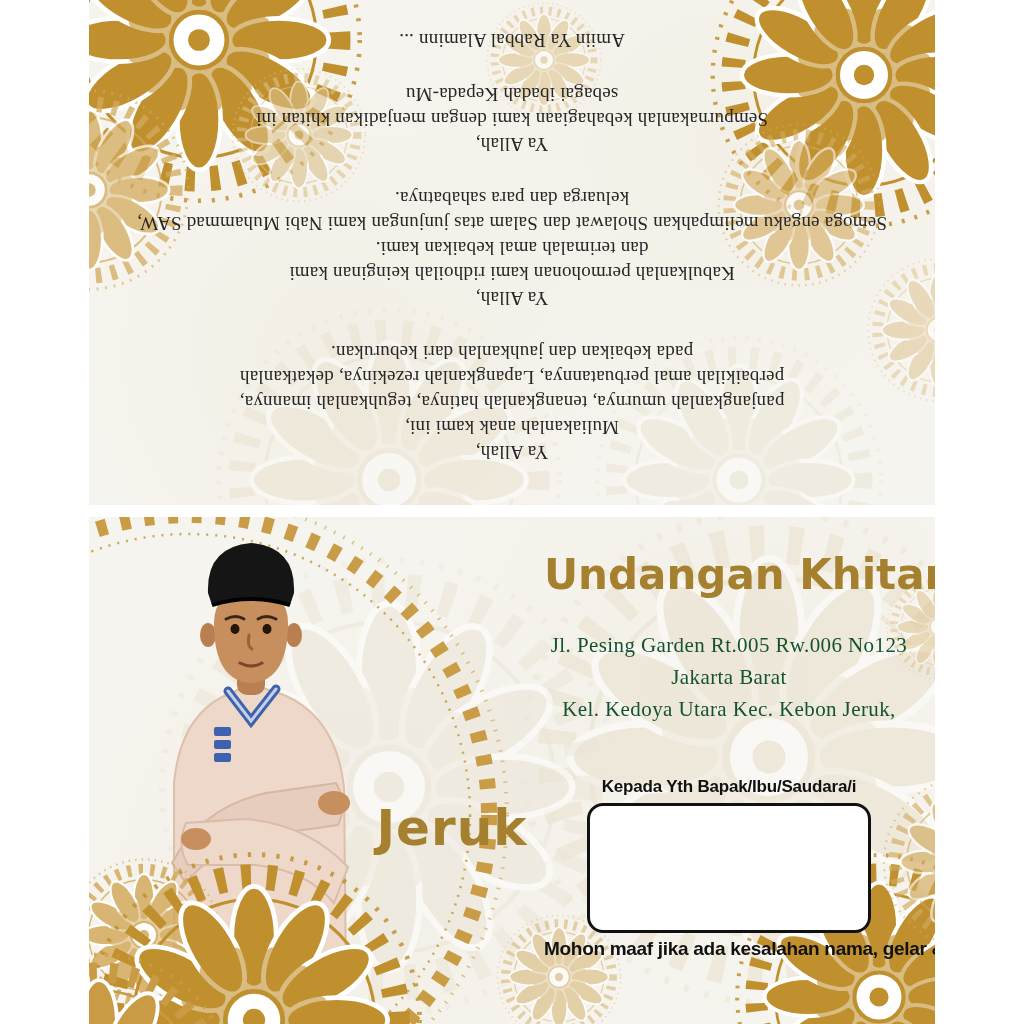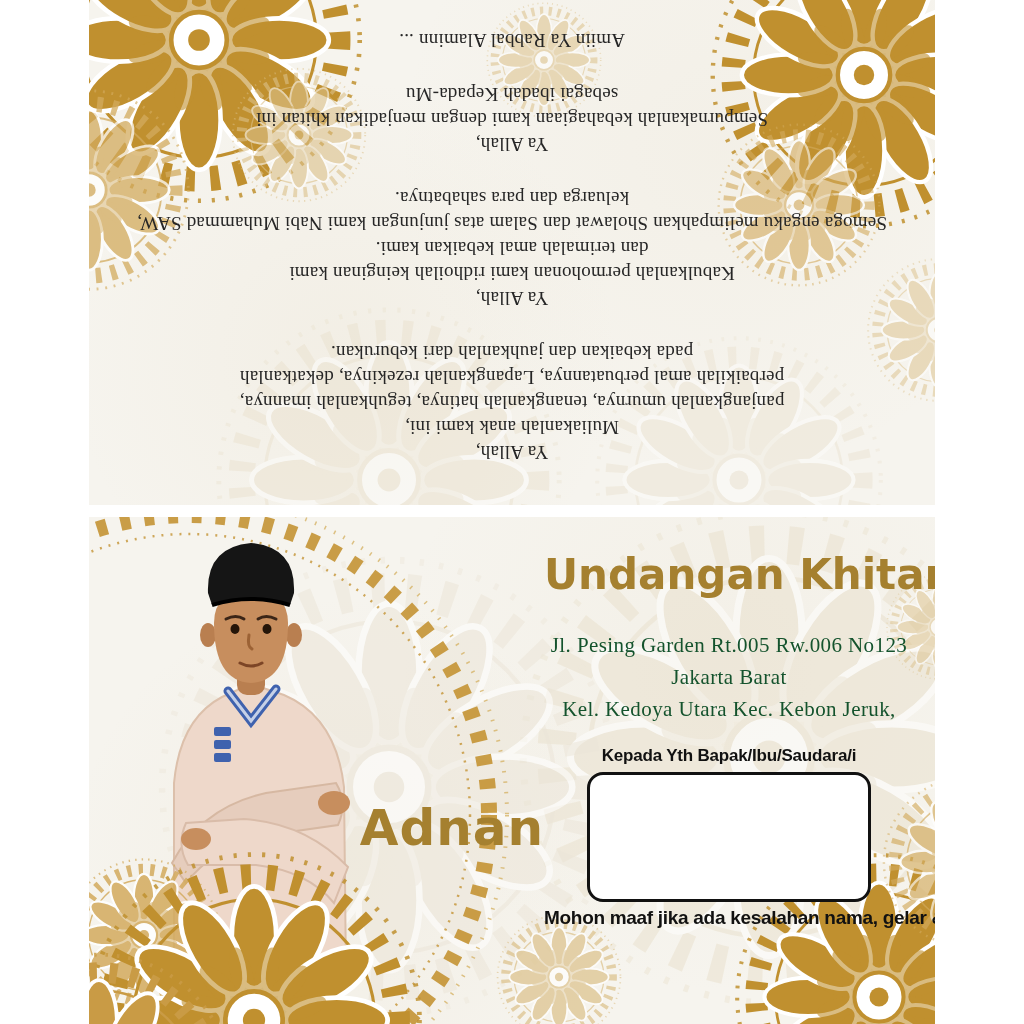--- a/index.html
+++ b/index.html
@@ -36,21 +36,21 @@
   .inv-title{
     margin-top:33px;font-family:"DejaVu Sans", sans-serif;font-weight:bold;
     font-size:42px;color:#a5802f;letter-spacing:0px;white-space:nowrap;
   }
   .inv-date{
     margin-top:14px;font-family:"Liberation Serif", serif;font-weight:bold;
     font-size:24px;letter-spacing:.5px;
   }
   .inv-address{margin-top:30px;font-size:21px;line-height:32px;letter-spacing:.4px;color:#14532d;}
   .recipient-label{
-    margin-top:21px;font-family:"Liberation Sans", sans-serif;font-weight:bold;
+    margin-top:52px;font-family:"Liberation Sans", sans-serif;font-weight:bold;
     font-size:17px;letter-spacing:-0.2px;color:#111;
   }
   .recipient-box{
     margin:6px auto 0 auto;width:284px;height:130px;background:#ffffff;
     border:3px solid #111;border-radius:16px;box-sizing:border-box;
   }
   .apology{
     margin-top:5px;font-family:"Liberation Sans", sans-serif;font-weight:bold;
     font-size:19px;letter-spacing:-0.3px;color:#111;white-space:nowrap;
   }
@@ -272,21 +272,21 @@
   <svg class="mandala" style="left:640px;top:330px;width:300px;height:300px;color:#c0902f;" viewBox="-110 -110 220 220">
       <use href="#mandala"></use>
     </svg>
   <svg class="mandala" style="left:790px;top:255px;width:180px;height:180px;color:#d3ab5e;opacity:.65;" viewBox="-110 -110 220 220">
       <use href="#mandala"></use>
     </svg>
   <svg class="mandala" style="left:795px;top:55px;width:110px;height:110px;color:#dcc18a;opacity:.5;" viewBox="-110 -110 220 220">
       <use href="#mandala"></use>
     </svg>
 
-  <div class="child-name">Adnan</div>
+  <div class="child-name">Jeruk</div>
 
   <div class="right-col">
     <div class="inv-title">Undangan Khitan</div>
     <div class="inv-address">
       <div>Jl. Pesing Garden Rt.005 Rw.006 No123</div>
       <div>Jakarta Barat</div>
       <div>Kel. Kedoya Utara Kec. Kebon Jeruk,</div>
     </div>
     <div class="recipient-label">Kepada Yth Bapak/Ibu/Saudara/i</div>
     <div class="recipient-box"></div>

